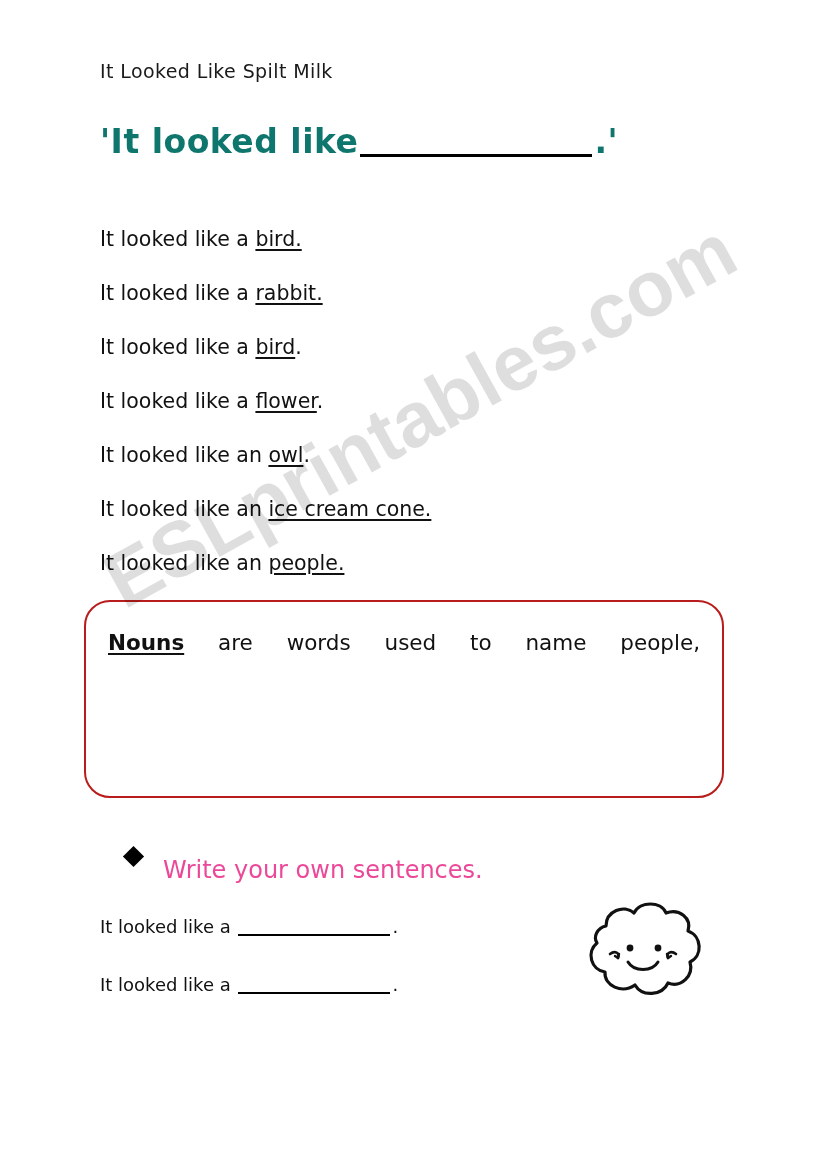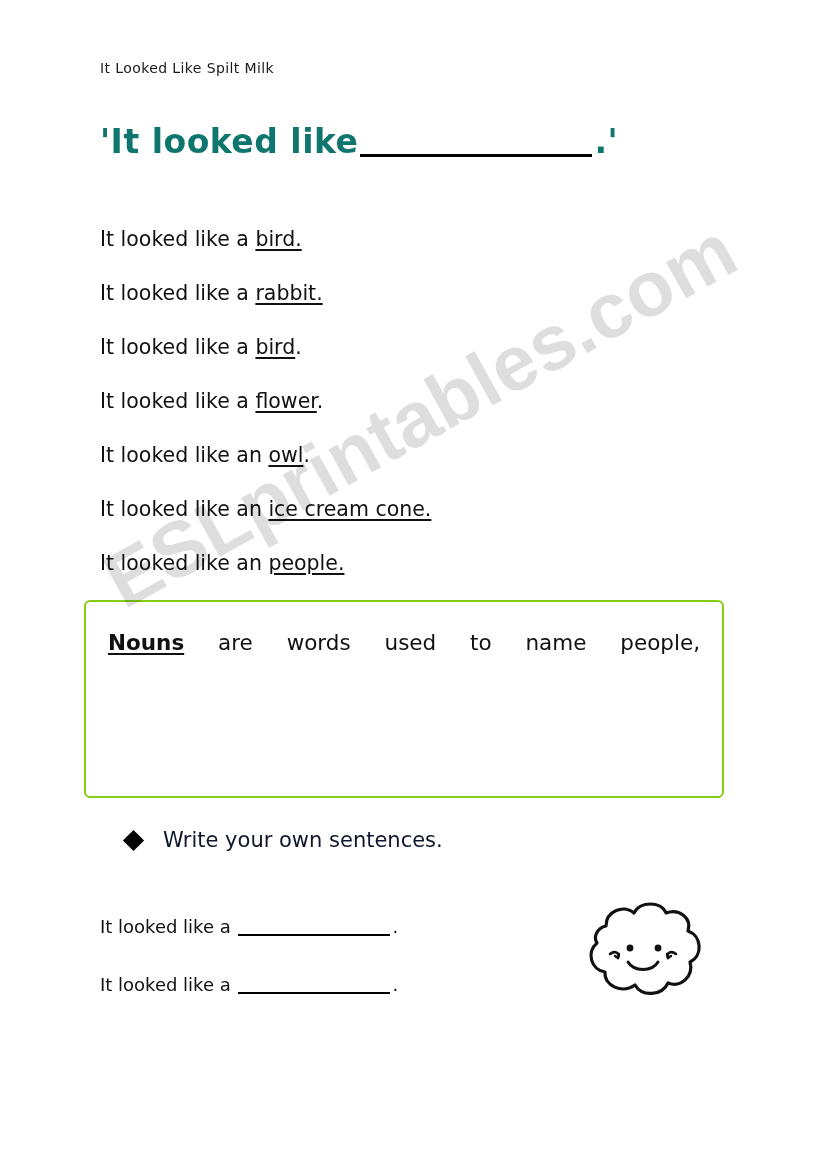--- a/index.html
+++ b/index.html
@@ -42,21 +42,21 @@
     user-select: none;
     z-index: 5;
   }
 
   
   .doc-header {
     position: absolute;
     left: 100px;
     top: 60px;
     font-family: "DejaVu Sans", sans-serif;
-    font-size: 14px;
+    font-size: 19px;
     letter-spacing: 0.4px;
     color: #1a1a1a;
   }
 
   
   .title {
     position: absolute;
     left: 100px;
     top: 122px;
     font-family: "DejaVu Sans", sans-serif;
@@ -93,22 +93,22 @@
     text-underline-offset: 3px;
   }
 
   
   .info-box {
     position: absolute;
     left: 84px;
     top: 600px;
     width: 640px;
     height: 198px;
-    border: 2px solid #84cc16;
-    border-radius: 6px;
+    border: 2px solid #b91c1c;
+    border-radius: 26px;
     box-sizing: border-box;
     padding: 18px 22px 0 22px;
   }
   .info-line {
     font-family: "DejaVu Sans", sans-serif;
     font-size: 21.5px;
     color: #111;
   }
   .info-line-1 {
     text-align: justify;
@@ -144,22 +144,23 @@
   }
   .diamond {
     width: 15px;
     height: 15px;
     background: #000;
     transform: rotate(45deg);
     flex: 0 0 auto;
   }
   .task-text {
     font-family: "DejaVu Sans", sans-serif;
-    font-size: 21px;
-    color: #0f172a;
+    font-size: 24px;
+    color: #ec4899;
+    margin-top: 28px;
   }
 
   
   .answers {
     position: absolute;
     left: 100px;
     top: 898px;
     width: 440px;
   }
   .answer {

